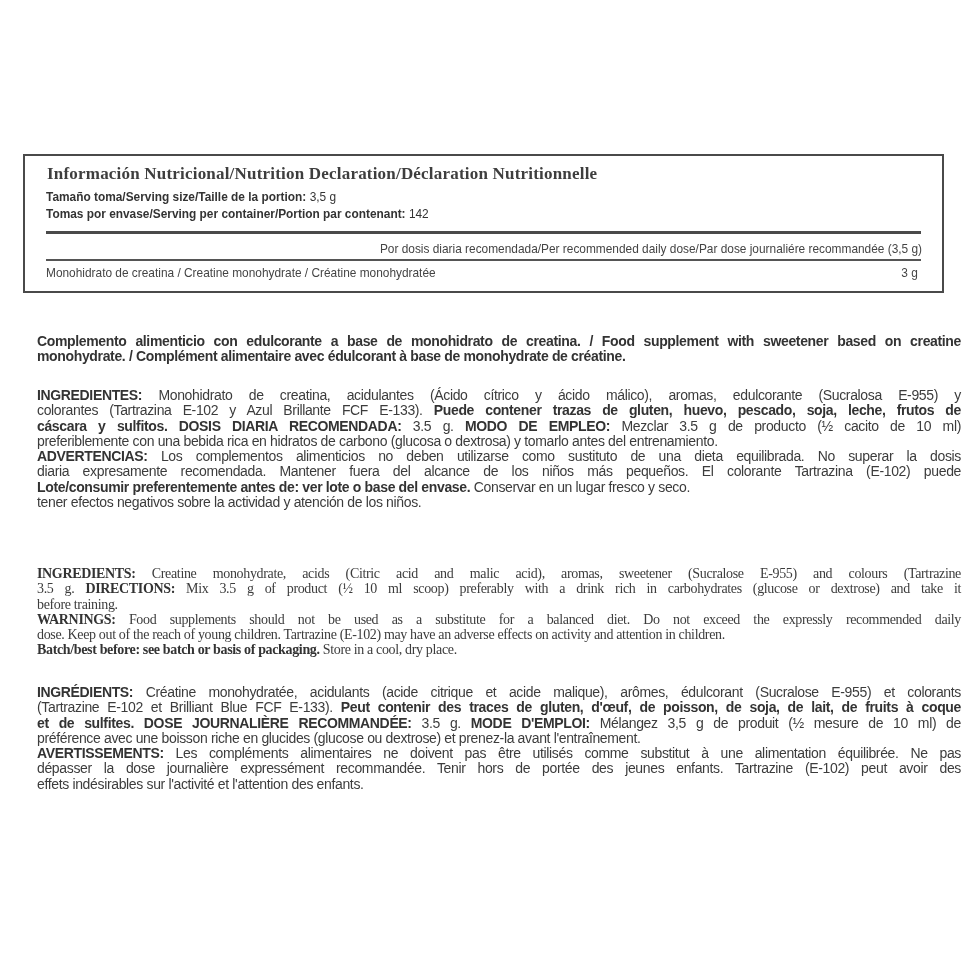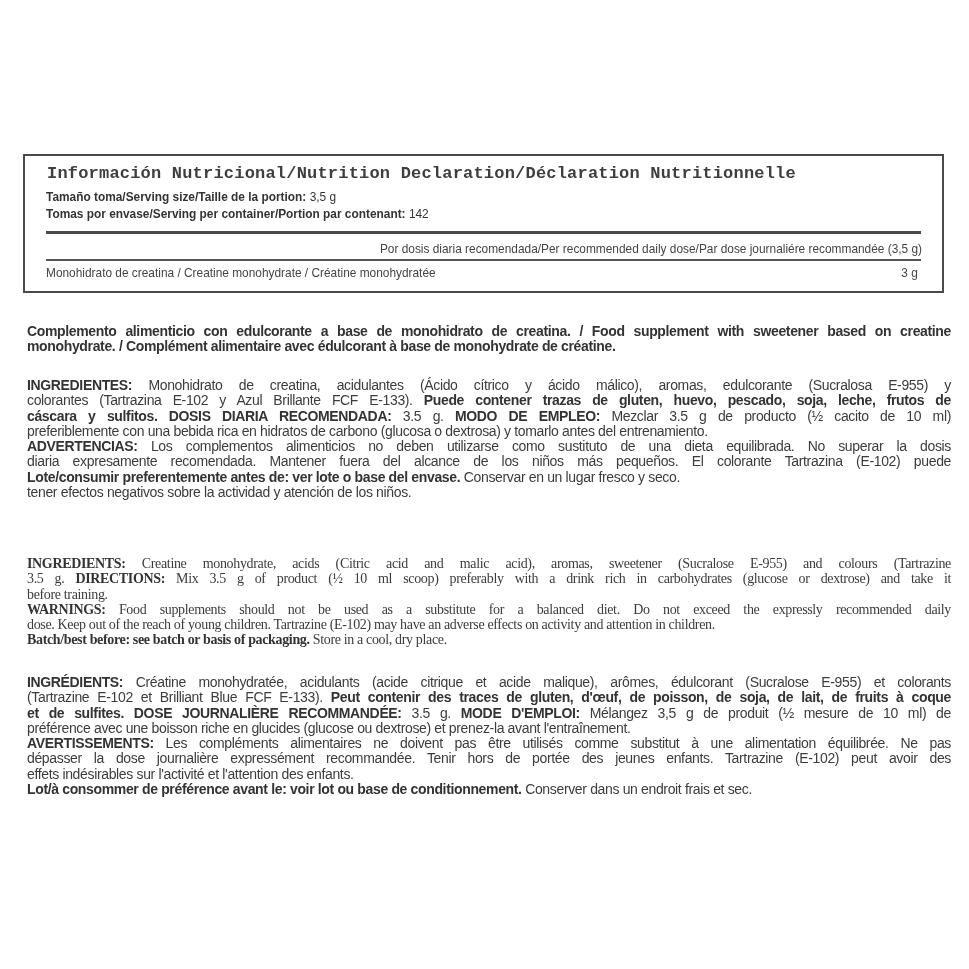--- a/index.html
+++ b/index.html
@@ -3,21 +3,21 @@
 <meta charset="utf-8">
 <style>
   html, body { margin:0; padding:0; background:#ffffff; }
   body { width:969px; height:969px; position:relative; overflow:hidden; color:#3a3a3a; }
   .nbox {
     position:absolute; left:23px; top:154px; width:921px; height:139px;
     border:2px solid #4a4a4a; box-sizing:border-box; background:#fff;
   }
   .nbox-title {
     position:absolute; left:22px; top:8px; margin:0;
-    font-family:Liberation Mono, monospace; font-weight:bold; font-size:17px;
+    font-family:Liberation Serif, serif; font-weight:bold; font-size:17px;
     color:#3e3e3e; letter-spacing:0.2px; white-space:nowrap;
   }
   .nline {
     position:absolute; left:21px; font-family:"Liberation Sans", sans-serif;
     font-size:13.5px; color:#333; white-space:nowrap; transform:scaleX(0.88); transform-origin:left;
   }
   .nline b { font-weight:bold; }
   .rule-thick { position:absolute; left:21px; right:21px; height:3px; background:#4a4a4a; }
   .rule-thin { position:absolute; left:21px; right:21px; height:2px; background:#555; }
   .dose-header {
@@ -26,21 +26,21 @@
   }
   .row-name {
     position:absolute; left:21px; top:109px; font-family:"Liberation Sans", sans-serif;
     font-size:13.5px; color:#444; white-space:nowrap; transform:scaleX(0.88); transform-origin:left;
   }
   .row-value {
     position:absolute; right:24px; top:109px; font-family:"Liberation Sans", sans-serif;
     font-size:13.5px; color:#444; white-space:nowrap; transform:scaleX(0.88); transform-origin:right;
   }
   .para {
-    position:absolute; left:23px; width:924px; margin:4px;
+    position:absolute; left:23px; width:924px; margin:14px;
     font-family:"Liberation Sans", sans-serif; font-size:14px; line-height:15.3px;
     color:#3c3c3c; text-align:justify; letter-spacing:-0.35px;
   }
   .para b { font-weight:bold; color:#333; }
   .line { display:block; text-align:justify; text-align-last:justify; white-space:nowrap; }
   .line.last { text-align-last:left; }
 </style>
 </head>
 <body>
 
@@ -87,14 +87,13 @@
 </div>
 
 <div class="para" style="top:671px;">
   <span class="line"><b>INGRÉDIENTS:</b><span> Créatine monohydratée, acidulants (acide citrique et acide malique), arômes, édulcorant (Sucralose E-955) et colorants</span></span>
   <span class="line"><span>(Tartrazine E-102 et Brilliant Blue FCF E-133). </span><b>Peut contenir des traces de gluten, d'œuf, de poisson, de soja, de lait, de fruits à coque</b></span>
   <span class="line"><b>et de sulfites.</b><b> DOSE JOURNALIÈRE RECOMMANDÉE:</b><span> 3.5 g. </span><b>MODE D'EMPLOI:</b><span> Mélangez 3,5 g de produit (½ mesure de 10 ml) de</span></span>
   <span class="line last"><span>préférence avec une boisson riche en glucides (glucose ou dextrose) et prenez-la avant l'entraînement.</span></span>
   <span class="line"><b>AVERTISSEMENTS:</b><span> Les compléments alimentaires ne doivent pas être utilisés comme substitut à une alimentation équilibrée. Ne pas</span></span>
   <span class="line"><span>dépasser la dose journalière expressément recommandée. Tenir hors de portée des jeunes enfants. Tartrazine (E-102) peut avoir des</span></span>
   <span class="line last"><span>effets indésirables sur l'activité et l'attention des enfants.</span></span>
-  <span class="line last"><b>Lot/à consommer de préférence avant le: voir lot ou base de conditionnement.</b><span> Conserver dans un endroit frais et sec.</span></span>
 </div>
 
 </body></html>

